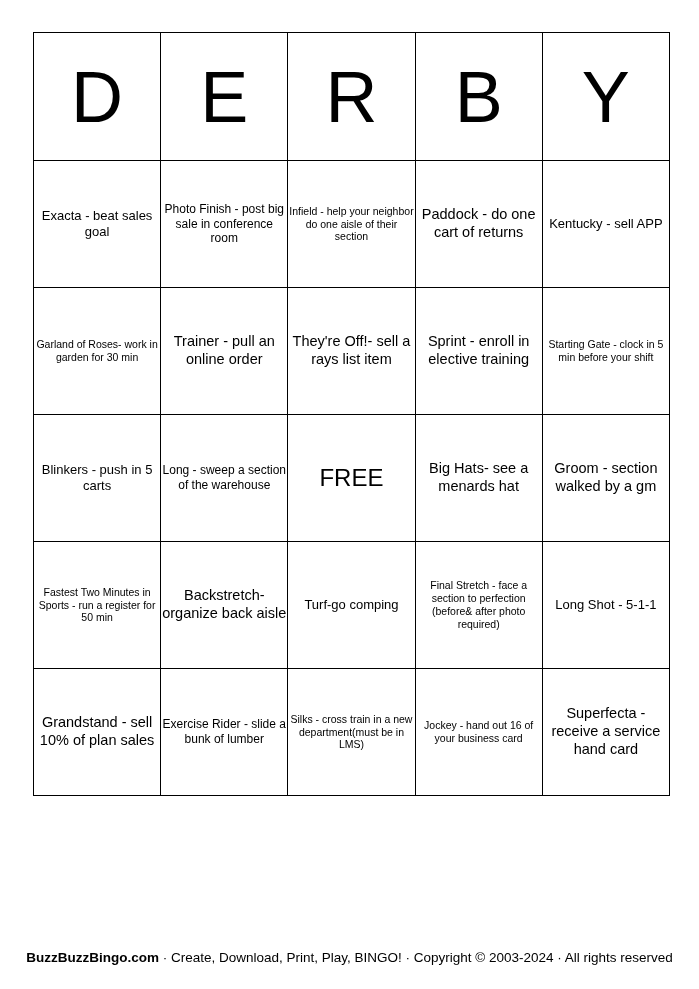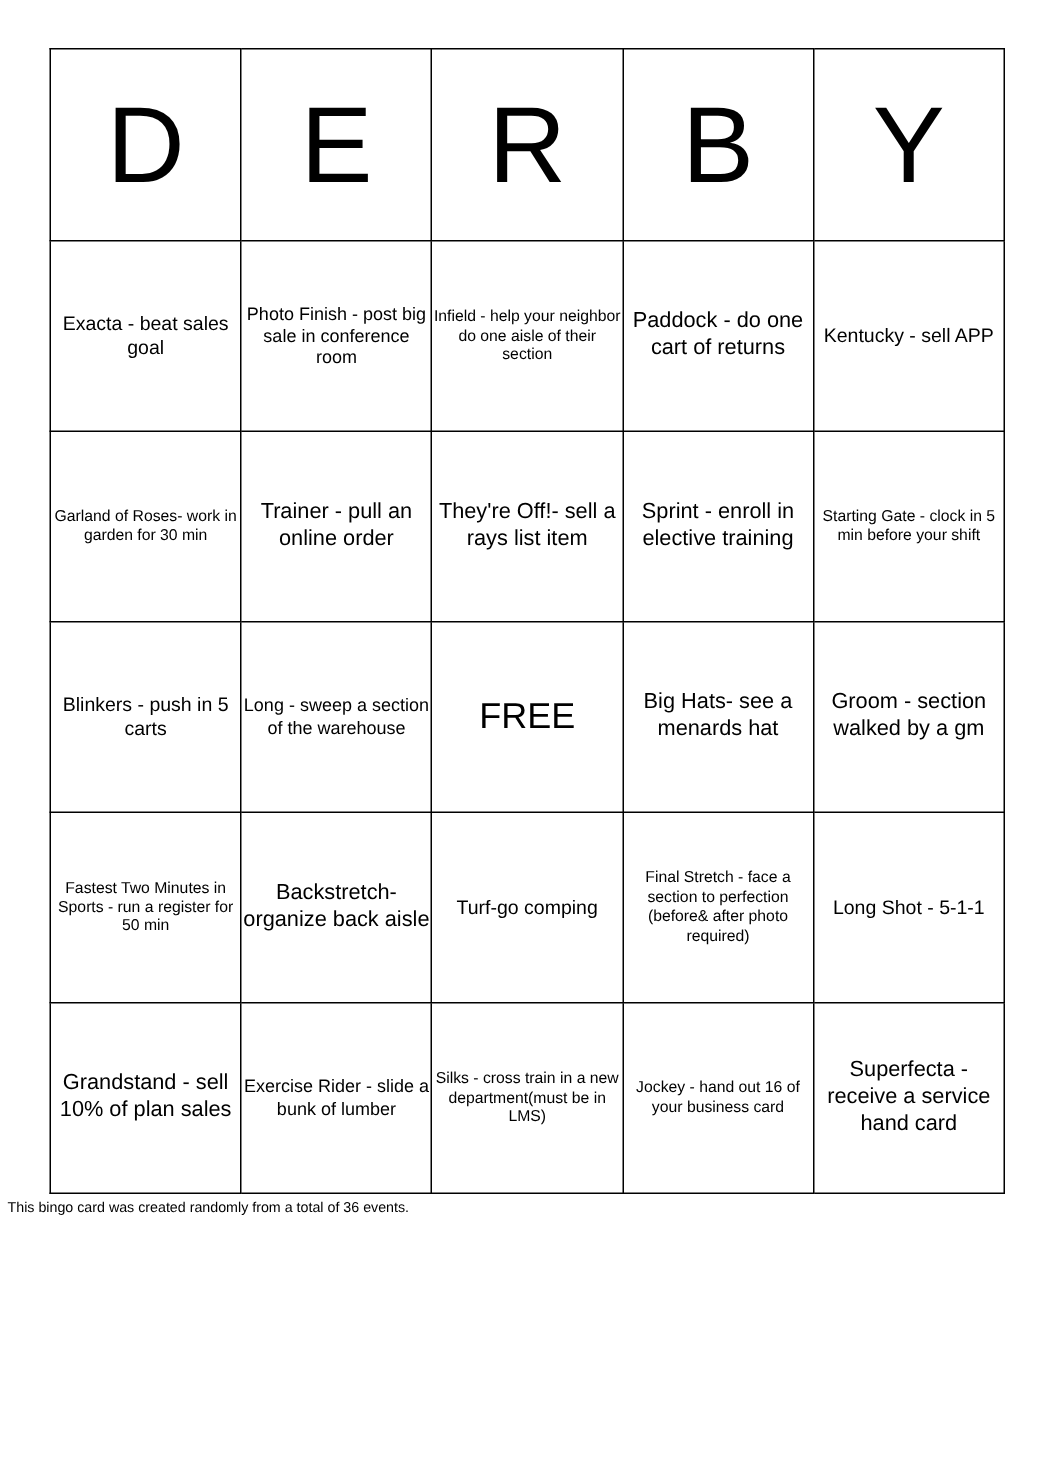--- a/index.html
+++ b/index.html
@@ -188,16 +188,18 @@
               <span class="cell-text fs-xs">Jockey - hand out 16 of your business card</span>
             </td>
           <td class="bingo-cell">
               <span class="cell-text fs-md">Superfecta - receive a service hand card</span>
             </td>
         </tr>
       </tbody>
     </table>
   </div>
 
-  <div class="note">This bingo card was created randomly from a total of 36 events.</div>
-
+
+  <div class="footer">
+    <span class="brand">BuzzBuzzBingo.com</span><span> · Create, Download, Print, Play, BINGO! · Copyright © 2003-2024 · All rights reserved</span>
+  </div>
 
 </div>
 
 </body></html>

